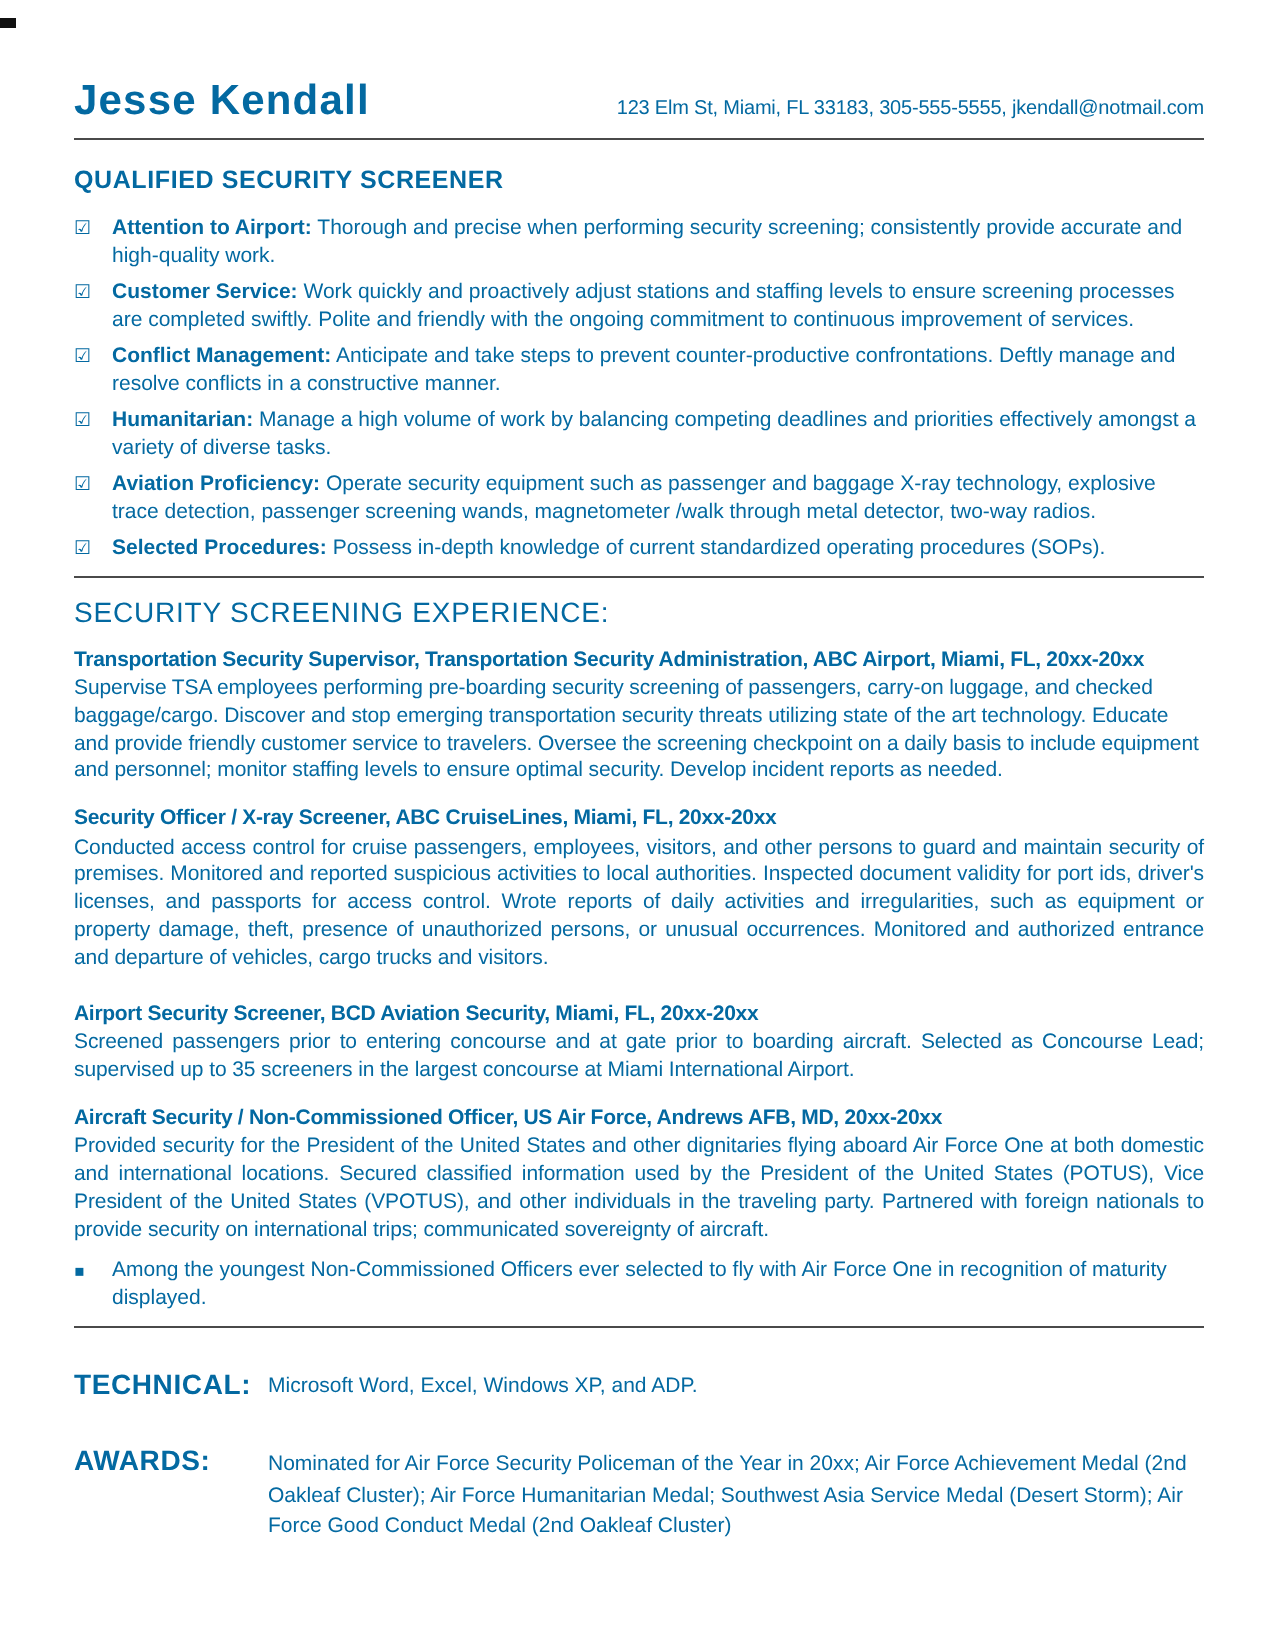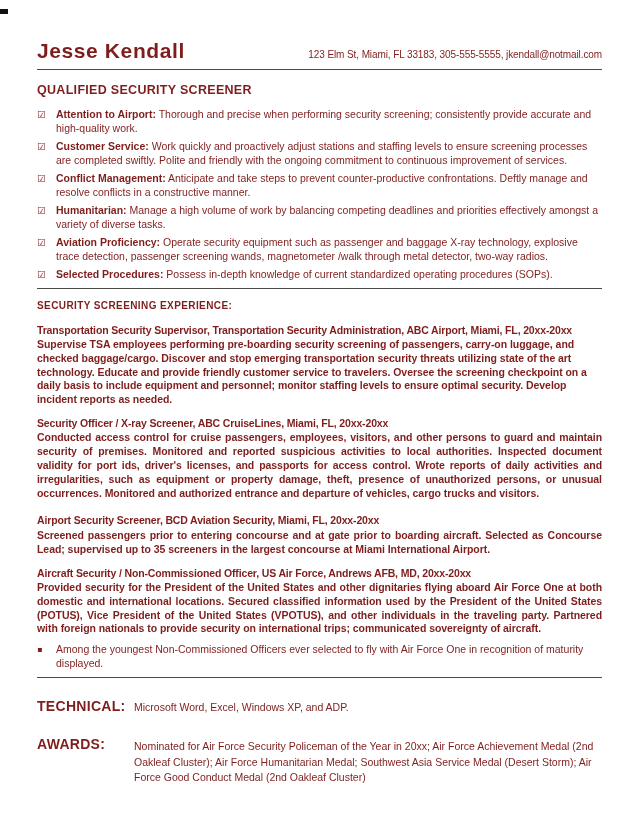--- a/index.html
+++ b/index.html
@@ -2,21 +2,21 @@
 <html><head>
 <meta charset="utf-8">
 <style>
   html, body { margin: 0; padding: 0; background: #ffffff; }
   .page {
     position: relative;
     width: 638px;
     height: 825px;
     margin: 0 auto;
     background: #ffffff;
-    color: #7f1d1d;
+    color: #0369a1;
     font-family: "Liberation Sans", "DejaVu Sans", sans-serif;
     box-sizing: border-box;
     padding: 40px 36px 0 37px;
     overflow: hidden;
   }
   .artifact {
     position: absolute;
     left: 0; top: 9px;
     width: 8px; height: 5px;
     background: #111;
@@ -59,41 +59,40 @@
     flex: none;
     width: 19px;
     font-size: 9.5px;
     line-height: 13.5px;
     font-family: "DejaVu Sans", sans-serif;
   }
   .bullet p { margin: 0; }
   .rule2 { margin-top: 6px; }
   .exp-title {
     margin: 9px 0 0 0;
-    font-size: 10px;
-    font-weight: bold;
+    font-size: 14px;
+    font-weight: normal;
     letter-spacing: 0.4px;
     line-height: 16px;
   }
   .job { margin-top: 10px; }
   .job.gap { margin-top: 14px; }
   .job-title {
     margin: 0 0 2px 0;
     font-size: 10.5px;
     font-weight: bold;
     letter-spacing: -0.15px;
     line-height: 12.5px;
     white-space: nowrap;
   }
   .job-desc {
     margin: 0;
     font-size: 10.5px;
     line-height: 13.8px;
     letter-spacing: -0.05px;
-    font-weight: bold;
   }
   .align-left { text-align: left; }
   .align-justify { text-align: justify; }
   .highlight {
     display: flex;
     margin-top: 7px;
     font-size: 10.5px;
     line-height: 13.5px;
   }
   .sq {

